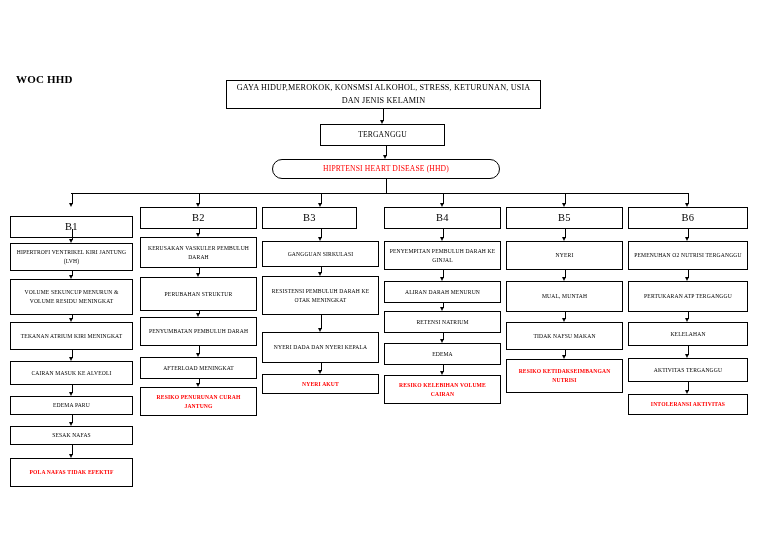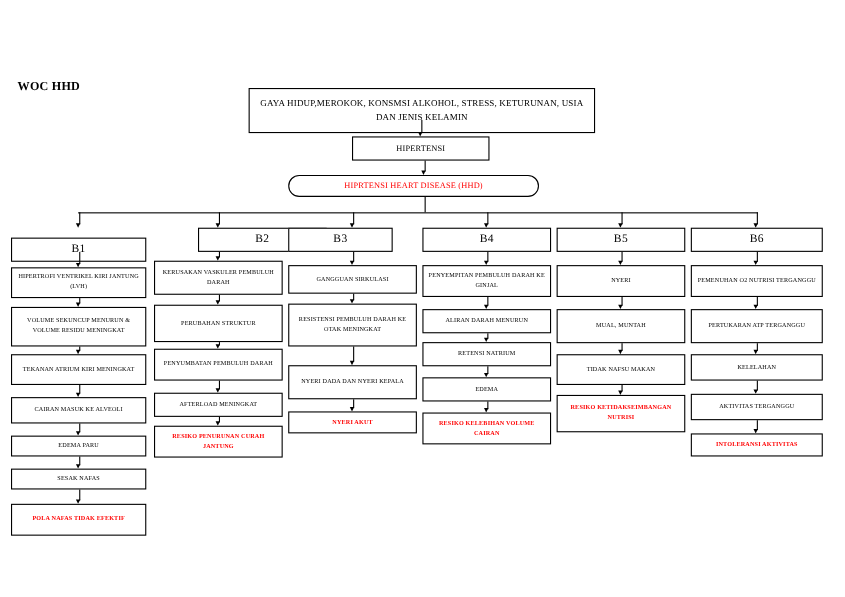--- a/index.html
+++ b/index.html
@@ -91,27 +91,27 @@
   }
 </style>
 </head>
 <body>
 
 <div id="page">
 
   <div class="doc-title">WOC HHD</div>
 
   <div id="canvas">
-      <div class="node top-cause" style="left: 226px; top: 80px; width: 315px; height: 41px;">
+      <div class="node top-cause" style="left: 226px; top: 80px; width: 315px; height: 29px;">
         <span class="txt">GAYA HIDUP,MEROKOK, KONSMSI ALKOHOL, STRESS, KETURUNAN, USIA DAN JENIS KELAMIN</span>
       </div>
       <div class="node top-mid" style="left: 320px; top: 124px; width: 125px; height: 22px;">
-        <span class="txt">HIPERTENSI</span>
-      </div>
-      <div class="node top-hhd" style="left: 262px; top: 159px; width: 228px; height: 20px; border-radius: 10px;">
+        <span class="txt">TERGANGGU</span>
+      </div>
+      <div class="node top-hhd" style="left: 272px; top: 159px; width: 228px; height: 20px; border-radius: 10px;">
         <span class="txt">HIPRTENSI HEART DISEASE (HHD)</span>
       </div>
       <div class="vline" style="left: 383px; top: 109px; height: 12px;"></div>
       <div class="arrow" style="left: 380.4px; top: 120px;"></div>
       <div class="vline" style="left: 386px; top: 146px; height: 10px;"></div>
       <div class="arrow" style="left: 383.4px; top: 155px;"></div>
       <div class="vline" style="left: 386px; top: 179px; height: 14px;"></div>
       <div class="hline" style="left: 71px; top: 193px; width: 618px;"></div>
       <div class="vline" style="left: 72px; top: 193px; height: 11px;"></div>
       <div class="arrow" style="left: 69.4px; top: 203px;"></div>
@@ -148,21 +148,21 @@
       <div class="node " style="left: 10px; top: 426px; width: 123px; height: 19px;">
         <span class="txt">SESAK NAFAS</span>
       </div>
       <div class="vline" style="left: 72px; top: 445px; height: 10px;"></div>
       <div class="arrow" style="left: 69.4px; top: 454px;"></div>
       <div class="node diagnosis strong-border" style="left: 10px; top: 458px; width: 123px; height: 29px;">
         <span class="txt">POLA NAFAS TIDAK EFEKTIF</span>
       </div>
       <div class="vline" style="left: 199px; top: 193px; height: 11px;"></div>
       <div class="arrow" style="left: 196.4px; top: 203px;"></div>
-      <div class="node colhead" style="left: 140px; top: 207px; width: 117px; height: 22px; margin-left: 40px;">
+      <div class="node colhead" style="left: 140px; top: 207px; width: 117px; height: 22px;">
         <span class="txt">B2</span>
       </div>
       <div class="vline" style="left: 199px; top: 229px; height: 5px;"></div>
       <div class="arrow" style="left: 196.4px; top: 233px;"></div>
       <div class="node " style="left: 140px; top: 237px; width: 117px; height: 31px;">
         <span class="txt">KERUSAKAN VASKULER PEMBULUH DARAH</span>
       </div>
       <div class="vline" style="left: 199px; top: 268px; height: 6px;"></div>
       <div class="arrow" style="left: 196.4px; top: 273px;"></div>
       <div class="node " style="left: 140px; top: 277px; width: 117px; height: 34px;">

